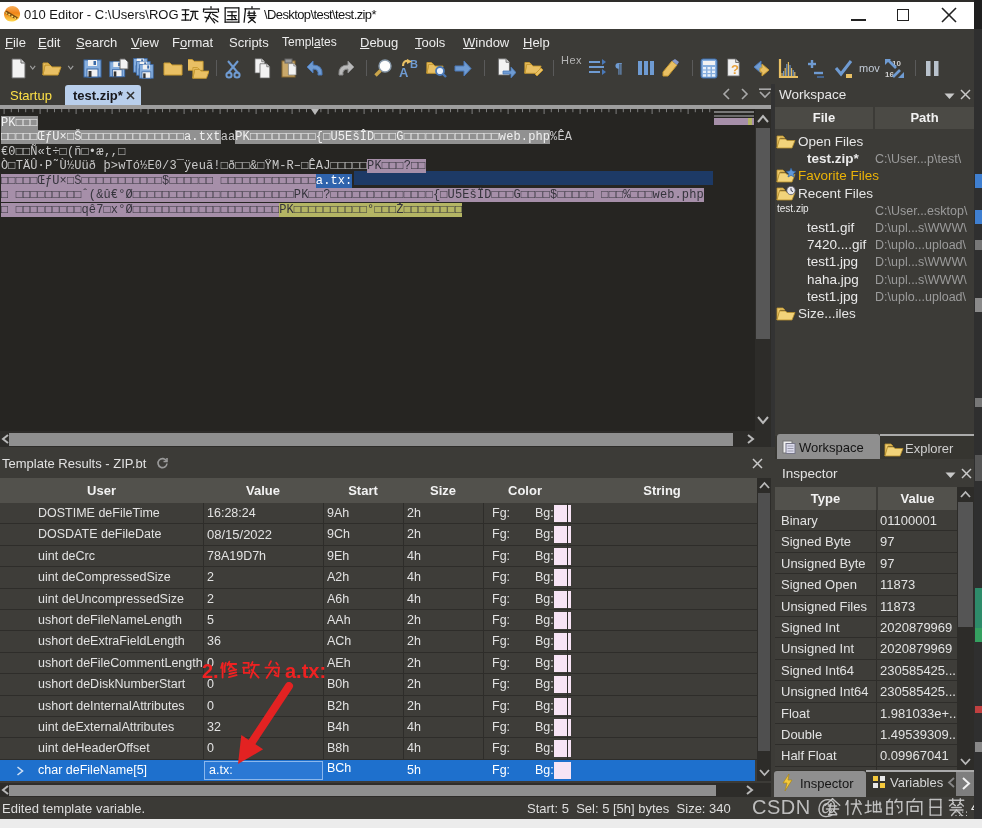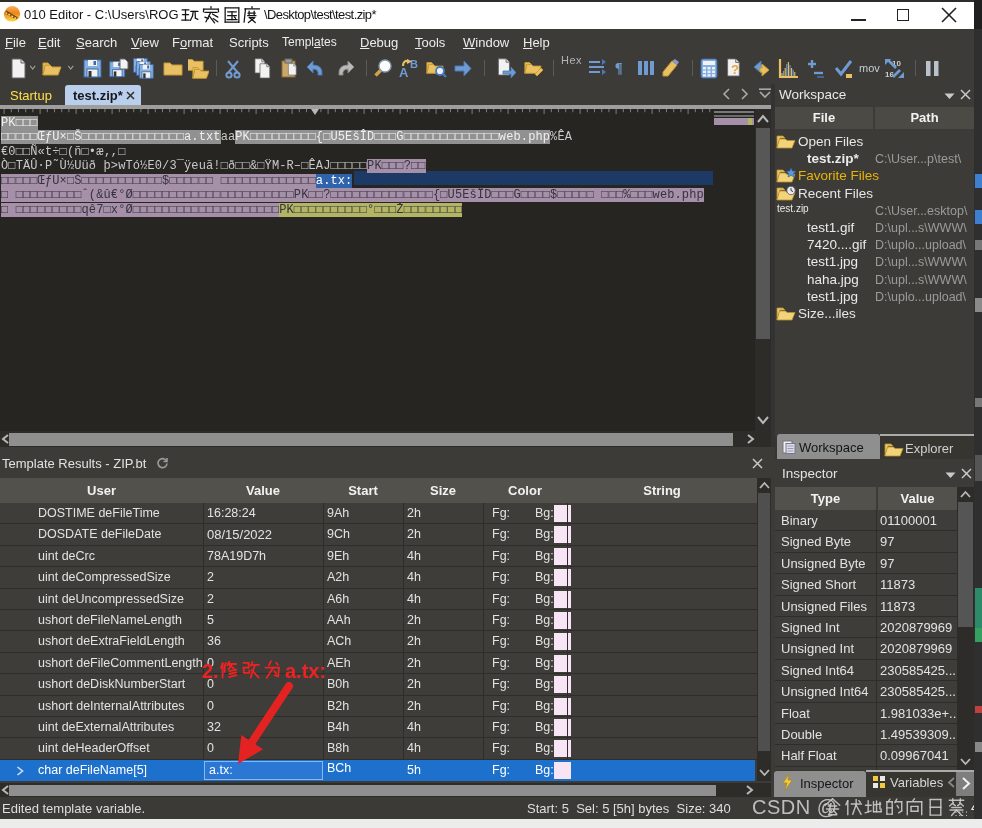--- a/index.html
+++ b/index.html
@@ -758,21 +758,21 @@
 <div style="position:absolute;left:775px;top:530.4px;width:182px;height:1px;background:#2e2d2a"></div>
 <div style="position:absolute;left:781px;top:513.0px;font-size:13px;color:#e2e2e2">Binary</div>
 <div style="position:absolute;left:880px;top:513.0px;font-size:13px;color:#e2e2e2">01100001</div>
 <div style="position:absolute;left:775px;top:551.8px;width:182px;height:1px;background:#2e2d2a"></div>
 <div style="position:absolute;left:781px;top:534.4px;font-size:13px;color:#e2e2e2">Signed Byte</div>
 <div style="position:absolute;left:880px;top:534.4px;font-size:13px;color:#e2e2e2">97</div>
 <div style="position:absolute;left:775px;top:573.2px;width:182px;height:1px;background:#2e2d2a"></div>
 <div style="position:absolute;left:781px;top:555.8px;font-size:13px;color:#e2e2e2">Unsigned Byte</div>
 <div style="position:absolute;left:880px;top:555.8px;font-size:13px;color:#e2e2e2">97</div>
 <div style="position:absolute;left:775px;top:594.6px;width:182px;height:1px;background:#2e2d2a"></div>
-<div style="position:absolute;left:781px;top:577.2px;font-size:13px;color:#e2e2e2">Signed Short</div>
+<div style="position:absolute;left:781px;top:577.2px;font-size:13px;color:#e2e2e2">Signed Open</div>
 <div style="position:absolute;left:880px;top:577.2px;font-size:13px;color:#e2e2e2">11873</div>
 <div style="position:absolute;left:775px;top:616.0px;width:182px;height:1px;background:#2e2d2a"></div>
 <div style="position:absolute;left:781px;top:598.6px;font-size:13px;color:#e2e2e2">Unsigned Files</div>
 <div style="position:absolute;left:880px;top:598.6px;font-size:13px;color:#e2e2e2">11873</div>
 <div style="position:absolute;left:775px;top:637.4px;width:182px;height:1px;background:#2e2d2a"></div>
 <div style="position:absolute;left:781px;top:620.0px;font-size:13px;color:#e2e2e2">Signed Int</div>
 <div style="position:absolute;left:880px;top:620.0px;font-size:13px;color:#e2e2e2">2020879969</div>
 <div style="position:absolute;left:775px;top:658.8px;width:182px;height:1px;background:#2e2d2a"></div>
 <div style="position:absolute;left:781px;top:641.4px;font-size:13px;color:#e2e2e2">Unsigned Int</div>
 <div style="position:absolute;left:880px;top:641.4px;font-size:13px;color:#e2e2e2">2020879969</div>

